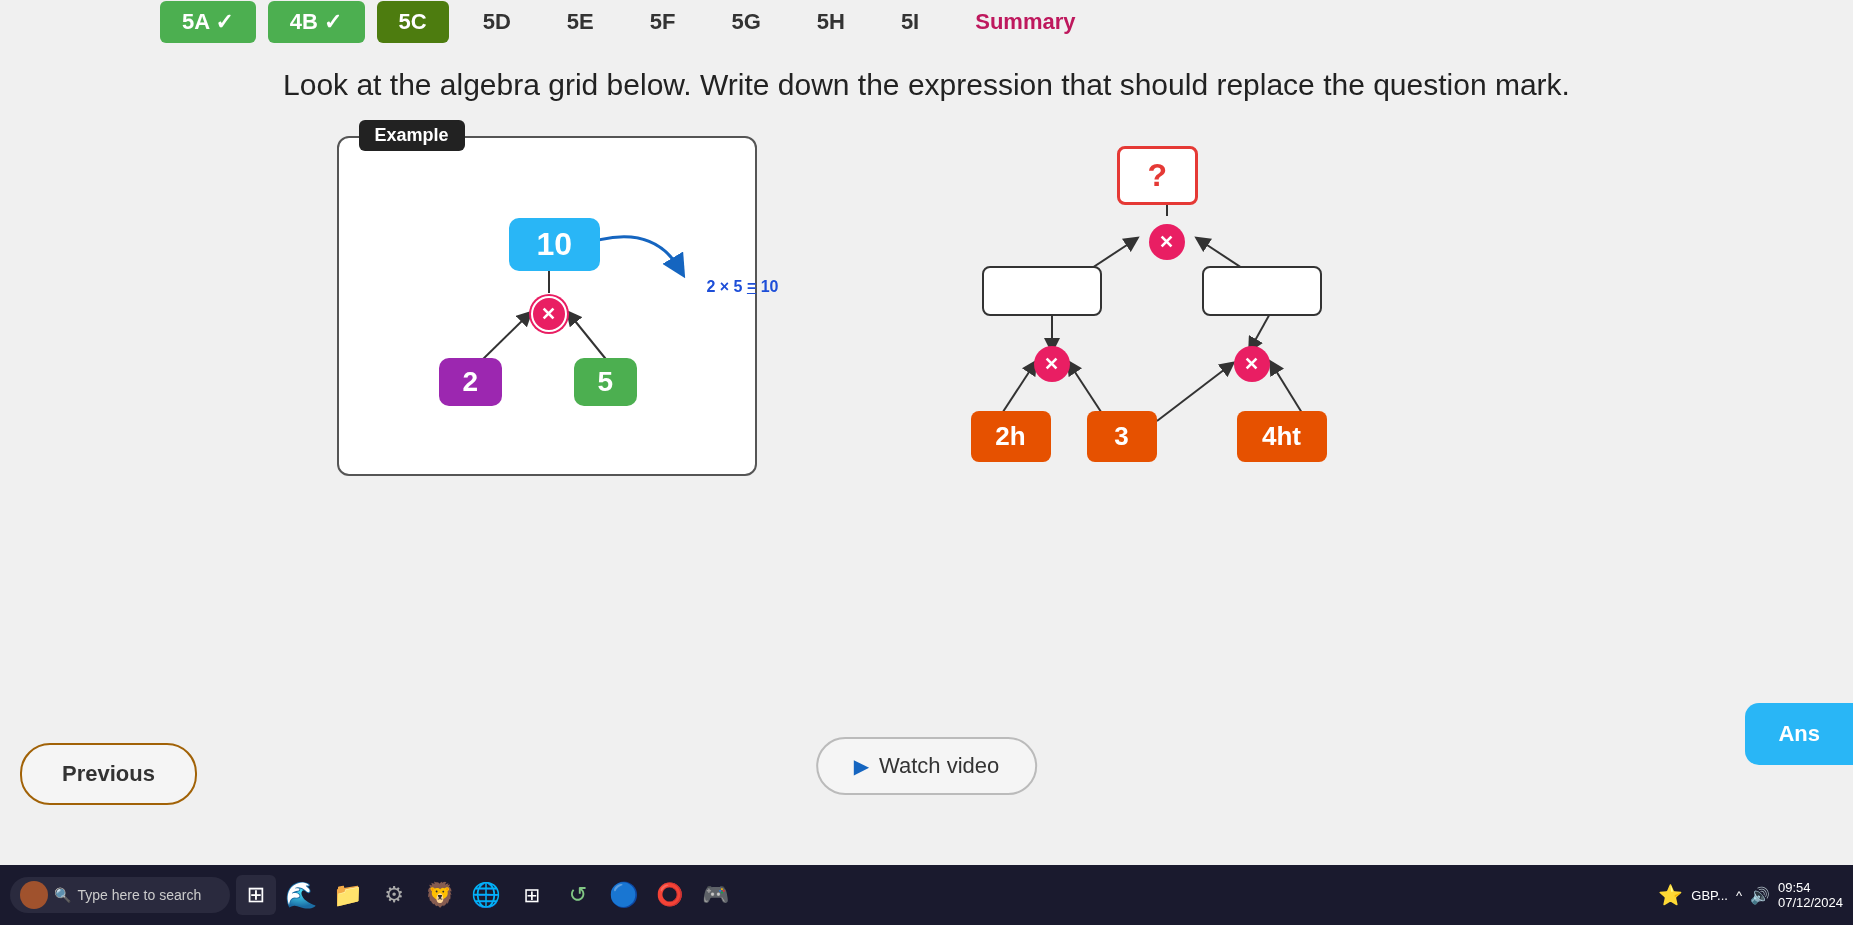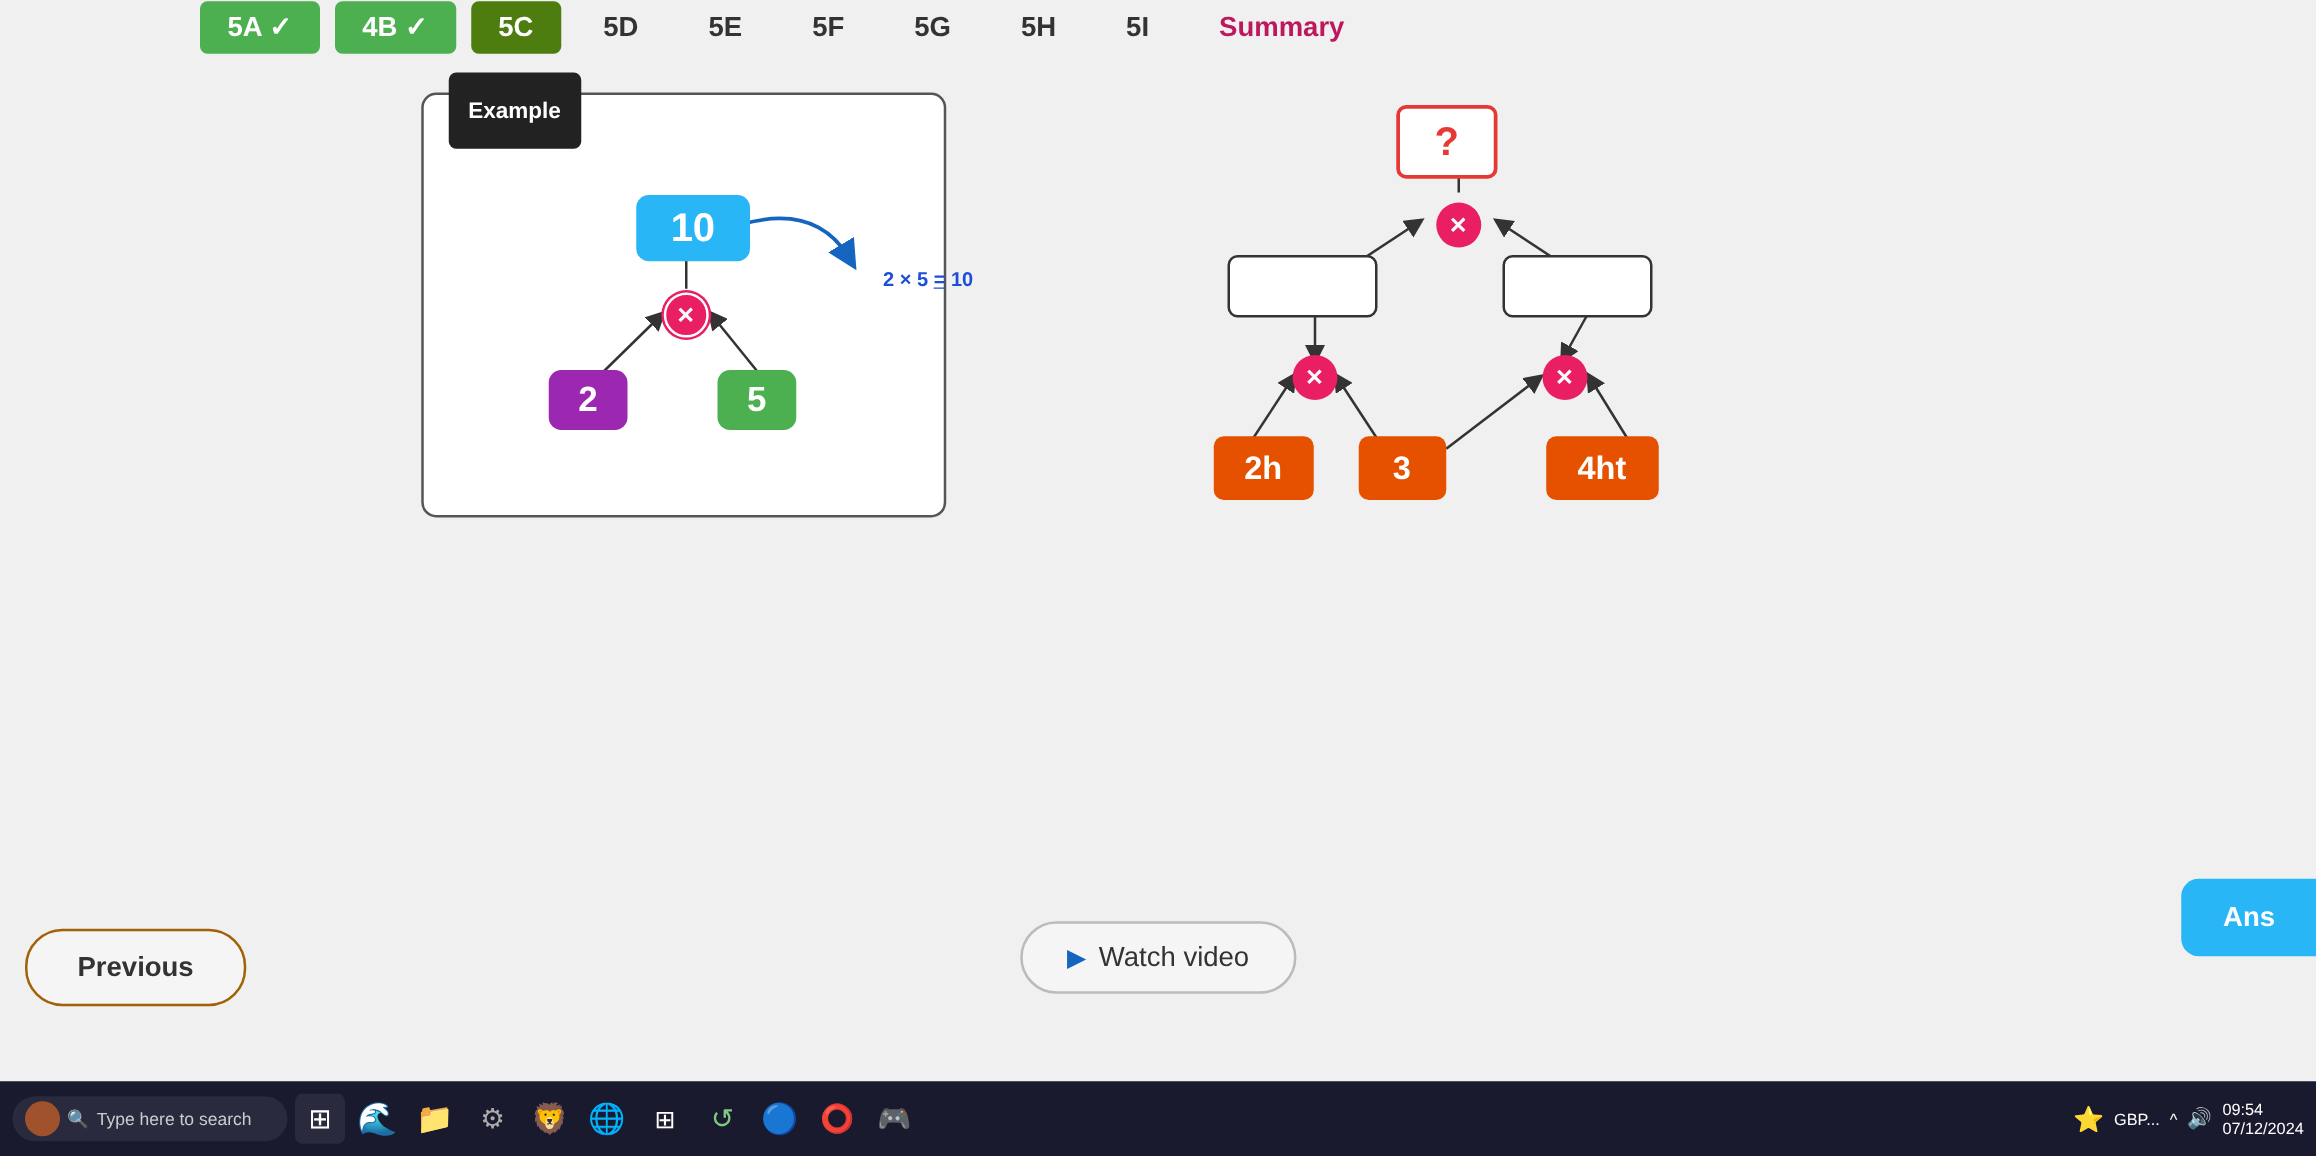--- a/index.html
+++ b/index.html
@@ -77,21 +77,21 @@
       position: relative;
       width: 420px;
       height: 340px;
     }
     .example-label {
       position: absolute;
       top: -18px;
       left: 20px;
       background: #222;
       color: white;
-      padding: 20px 16px;
+      padding: 5px 16px;
       border-radius: 6px;
       font-size: 18px;
       font-weight: bold;
     }
     .node-10 {
       background: #29b6f6;
       color: white;
       font-size: 32px;
       font-weight: bold;
       border-radius: 10px;
@@ -313,20 +313,21 @@
   <button class="tab tab-inactive">5D</button>
   <button class="tab tab-inactive">5E</button>
   <button class="tab tab-inactive">5F</button>
   <button class="tab tab-inactive">5G</button>
   <button class="tab tab-inactive">5H</button>
   <button class="tab tab-inactive">5I</button>
   <button class="tab tab-summary">Summary</button>
 </div>
 
 <div class="main-content">
+  <p class="question-text">Look at the algebra grid below. Write down the expression that should replace the question mark.</p>
 
   <div class="diagram-area">
 
     <div class="example-box">
       <span class="example-label">Example</span>
 
       <div class="example-inner">
 
         <svg class="example-svg" viewBox="0 0 340 290" style="position:absolute;top:0;left:0;width:340px;height:290px;">
 

